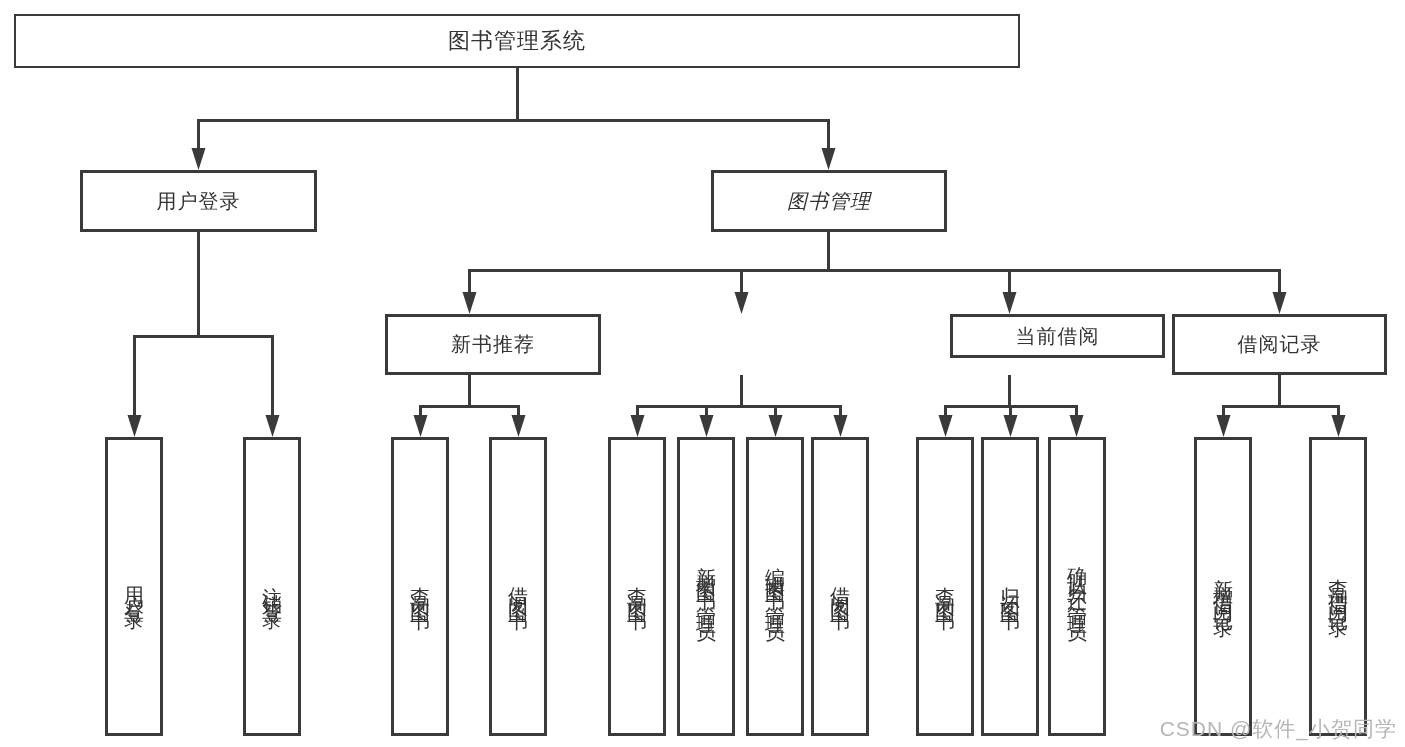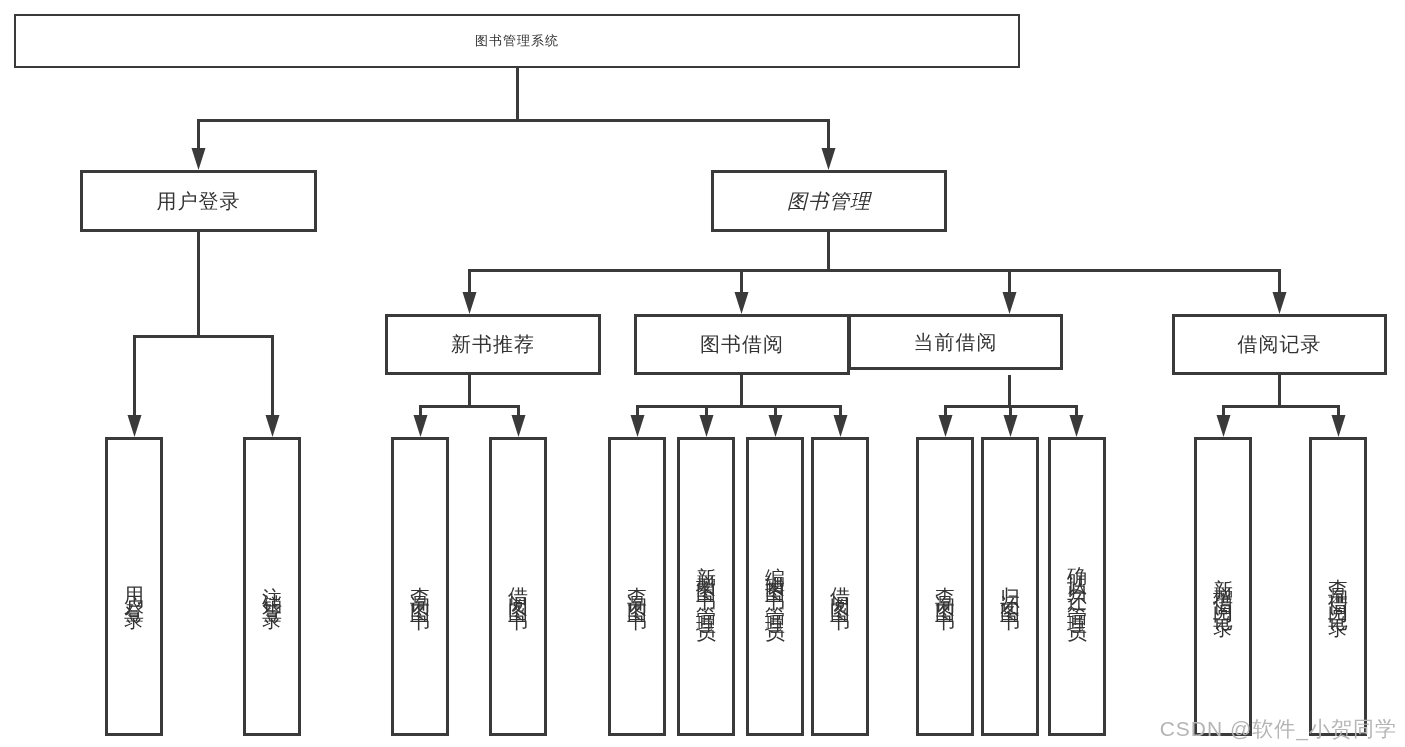--- a/index.html
+++ b/index.html
@@ -22,21 +22,21 @@
     background: #ffffff;
     border: 3px solid #3a3a3a;
     display: flex;
     align-items: center;
     justify-content: center;
     font-size: 20px;
     color: #333333;
     letter-spacing: 1px;
     white-space: nowrap;
   }
-  .box.root-box { border-width: 2px; font-size: 13px; }
+  .box.root-box { border-width: 2px; font-size: 22px; }
   .vbox {
     position: absolute;
     box-sizing: border-box;
     top: 437px;
     width: 58px;
     height: 299px;
     background: #ffffff;
     border: 3px solid #3a3a3a;
     display: flex;
     align-items: center;
@@ -129,24 +129,21 @@
   <div class="box" style="left:80px; top:170px; width:237px; height:62px;">
     <span>用户登录</span>
   </div>
   <div class="box" style="left:711px; top:170px; width:236px; height:62px;font-style:italic;">
     <span>图书管理</span>
   </div>
 
   <div class="box" style="left:361px; top:314px; width:216px; height:61px;margin-left:24px;">
     <span>新书推荐</span>
   </div>
-  <div class="box" style="left:634px; top:314px; width:216px; height:61px;">
-    <span>图书借阅</span>
-  </div>
-  <div class="box" style="left:848px; top:314px; width:215px; height:56px;">
+  <div class="box" style="left:950px; top:314px; width:215px; height:44px;">
     <span>当前借阅</span>
   </div>
   <div class="box" style="left:1172px; top:314px; width:215px; height:61px;">
     <span>借阅记录</span>
   </div>
 
   <div class="vbox" style="left:105px;">
     <span class="vtext">用户登录</span>
   </div>
   <div class="vbox" style="left:243px;">

